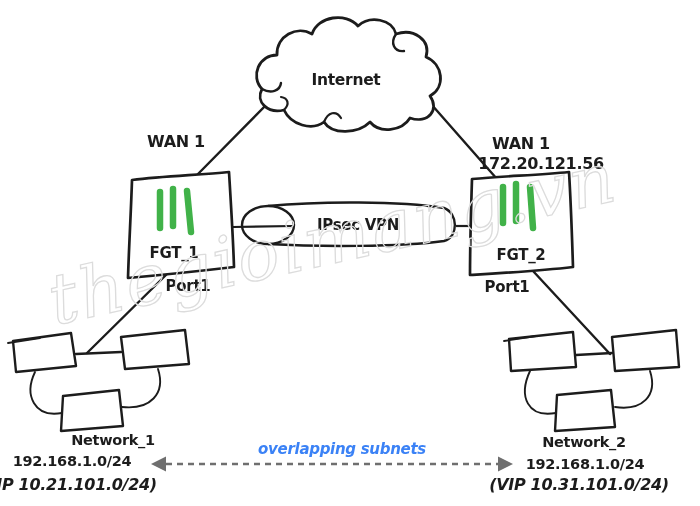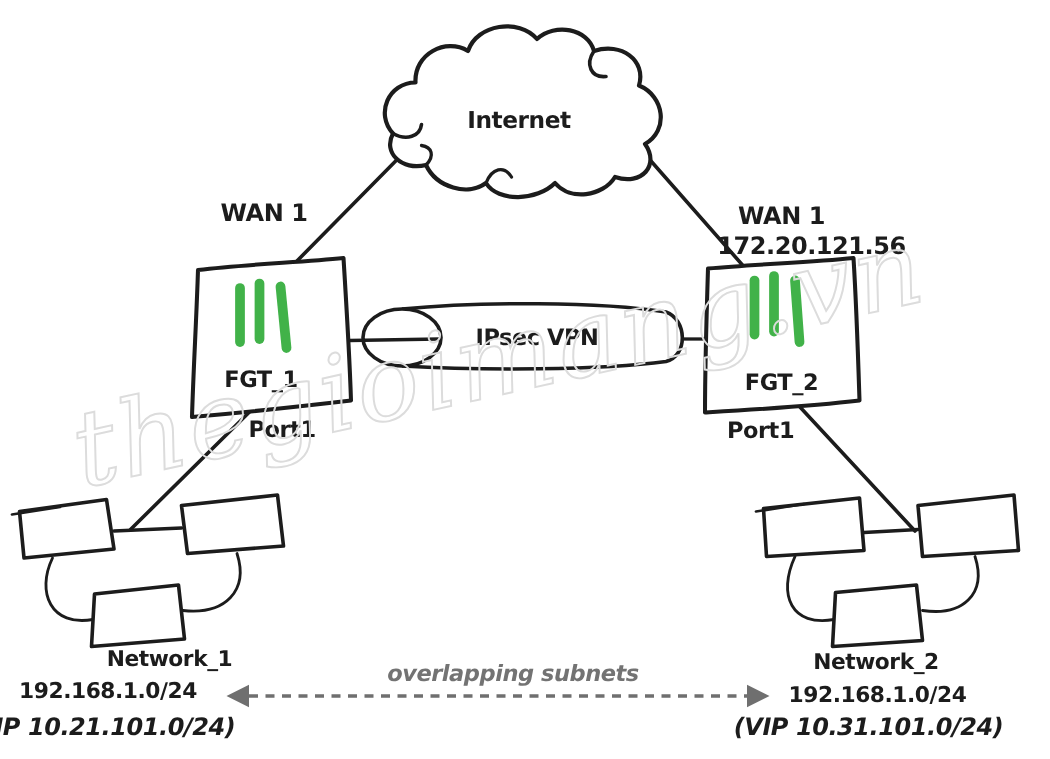--- a/index.html
+++ b/index.html
@@ -11,21 +11,21 @@
   .lbl {
     position:absolute; transform:translateX(-50%);
     white-space:nowrap; color:#1c1c1c; font-weight:bold;
     letter-spacing:-0.3px; line-height:1.1;
   }
   .fs14 { font-size:16px; }
   .fs145 { font-size:14.5px; }
   .fs15 { font-size:15px; }
   .fs155 { font-size:15.5px; }
   .it { font-style:italic; }
-  .gray { color:#737373; }
+  .gray { color:#3b82f6; }
 </style>
 </head>
 <body>
 
 <div class="canvas">
 
   <svg class="layer" width="700" height="506" viewBox="0 0 700 506">
 
     <path d="M 272,99 L 197,175" stroke="#1c1c1c" stroke-width="2.4" fill="none" stroke-linecap="round"></path>
     <path d="M 424,96 L 497,179" stroke="#1c1c1c" stroke-width="2.4" fill="none" stroke-linecap="round"></path>

